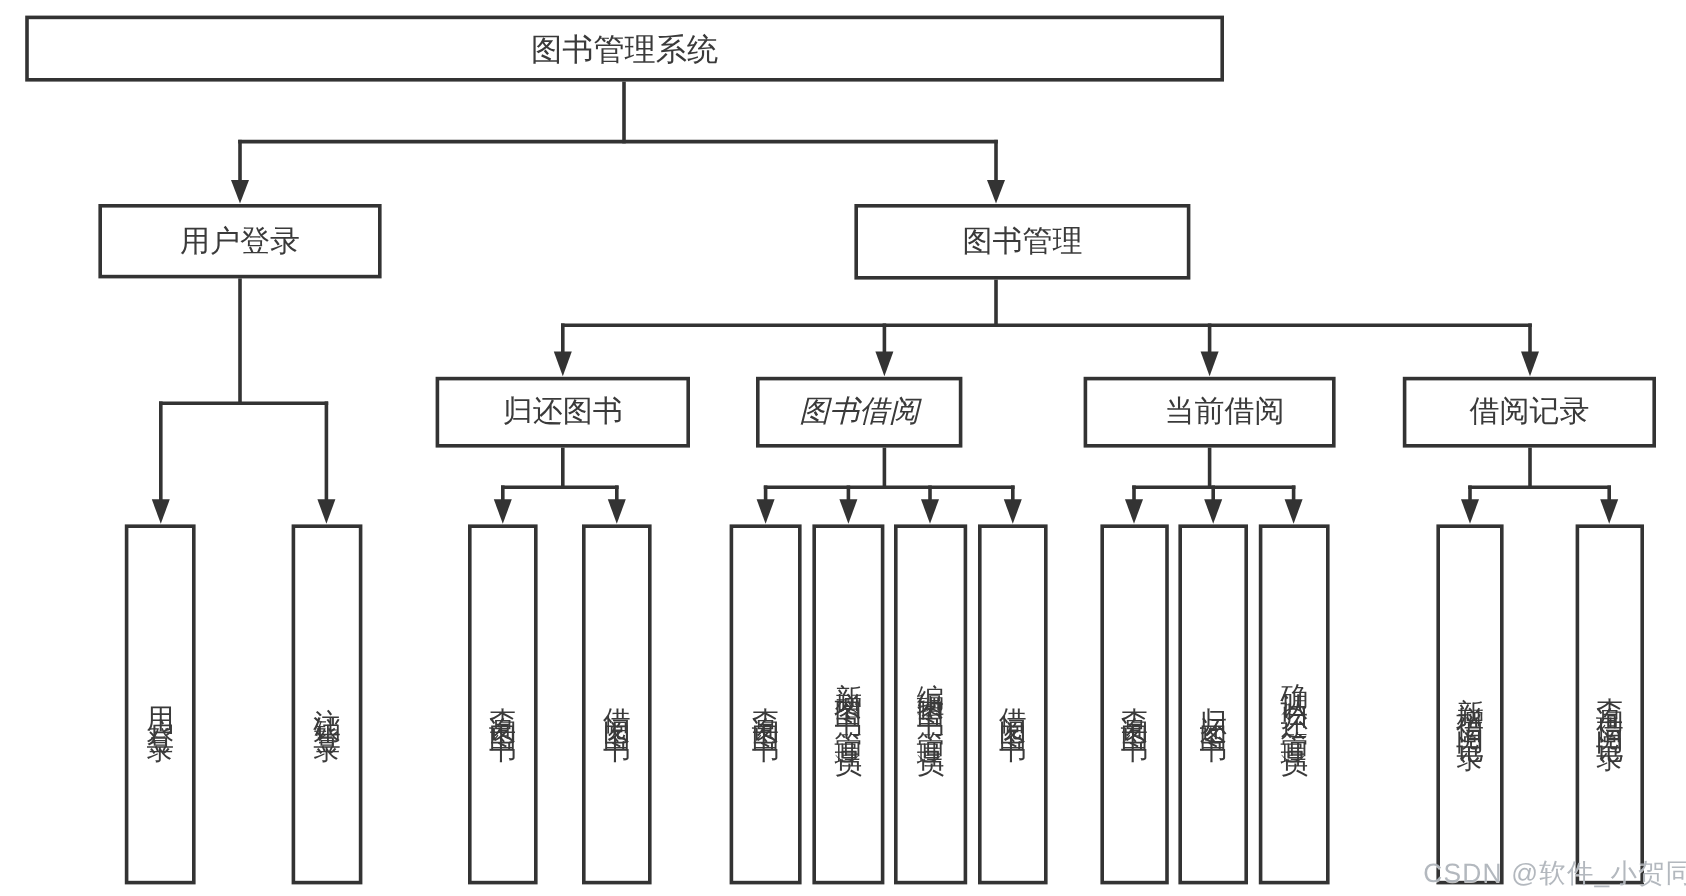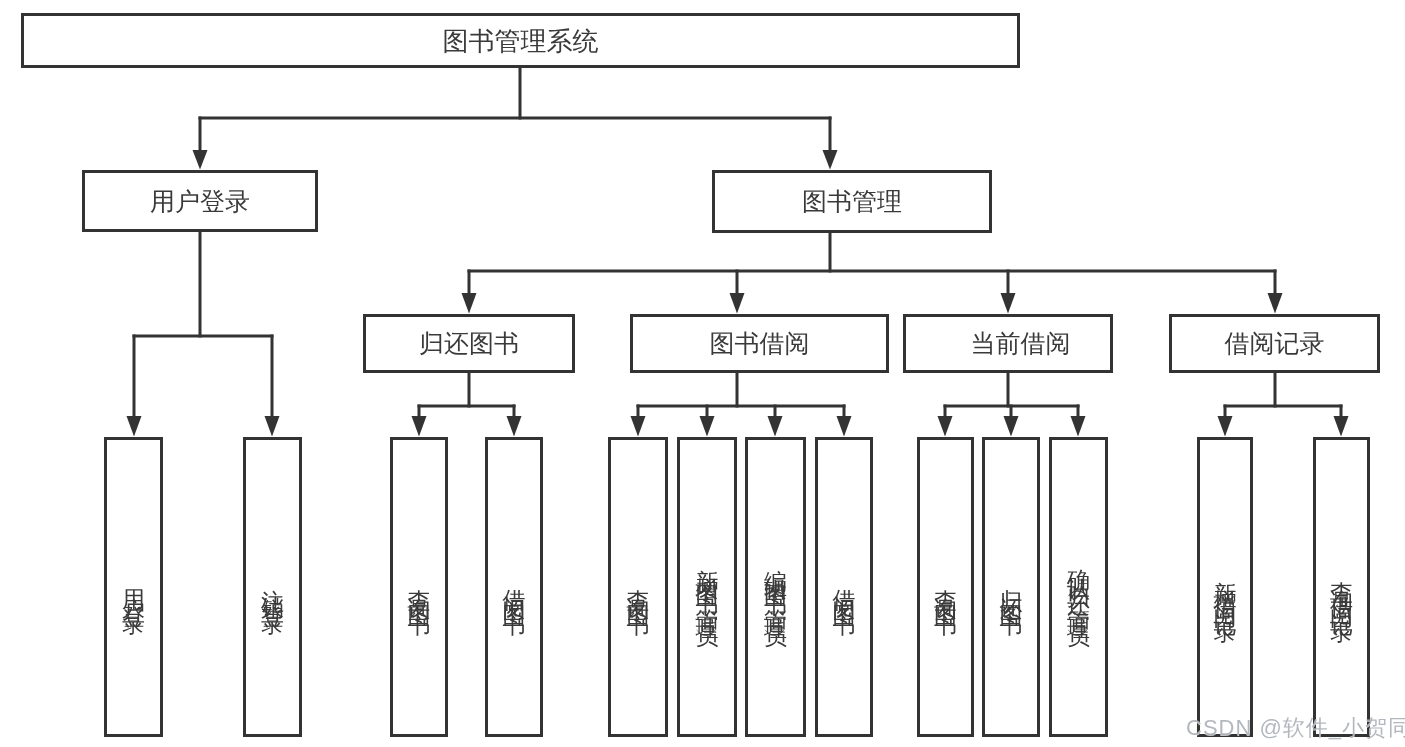--- a/index.html
+++ b/index.html
@@ -18,21 +18,21 @@
     writing-mode:vertical-rl;text-orientation:mixed;
     font-size:23px;line-height:1;letter-spacing:8px;
   }
   .leaf{top:437px;height:300px;}
   .lvl3{top:314px;height:59px;}
   
   #root{left:21px;top:13px;width:999px;height:55px;}
   #g-user-login{left:82px;top:170px;width:236px;height:62px;}
   #g-book-mgmt{left:712px;top:170px;width:280px;height:63px;}
   #b-newrec{left:363px;width:212px;}
-  #b-borrow{left:630px;width:259px;}
+  #b-borrow{left:630px;width:172px;font-style:italic;}
   #b-current{left:903px;width:210px;padding-left:25px;}
   #b-records{left:1169px;width:211px;}
   #l-login{left:104px;width:59px;}
   #l-logout{left:243px;width:59px;}
   #l-query-a{left:390px;width:58px;}
   #l-borrow-a{left:485px;width:58px;}
   #l-query-b{left:608px;width:60px;}
   #l-add-book{left:677px;width:60px;}
   #l-edit-book{left:745px;width:61px;}
   #l-borrow-b{left:815px;width:58px;}

